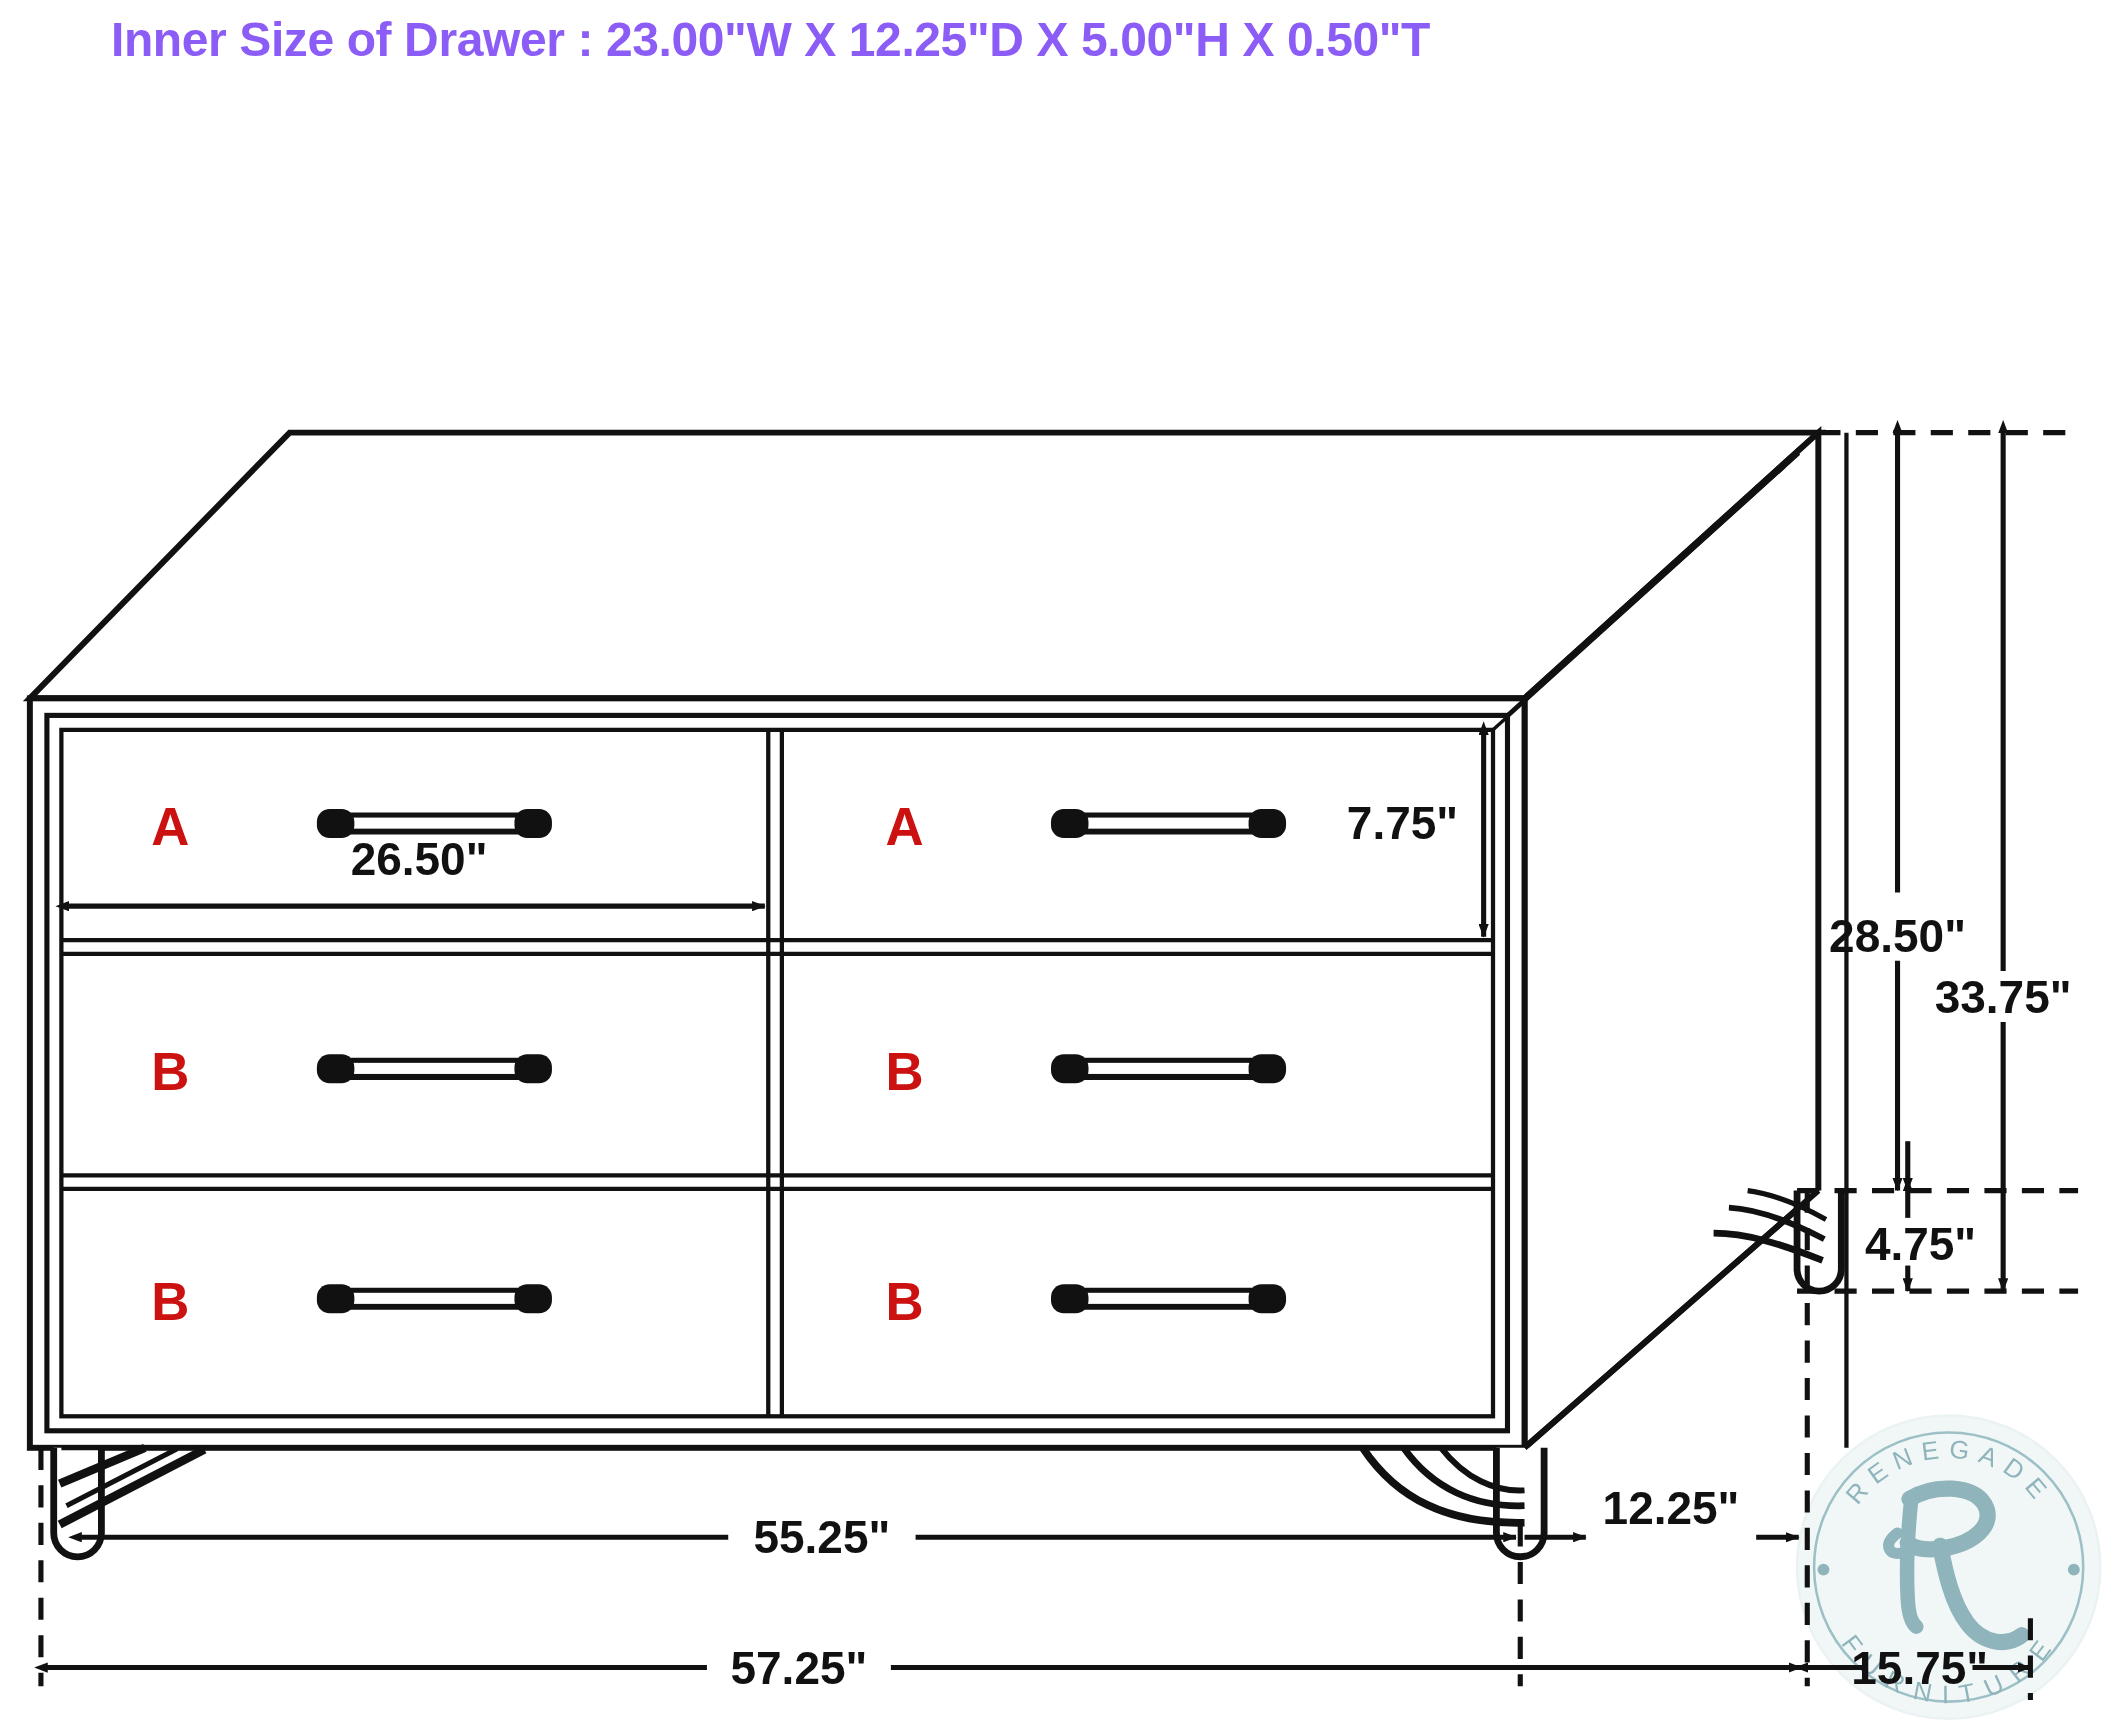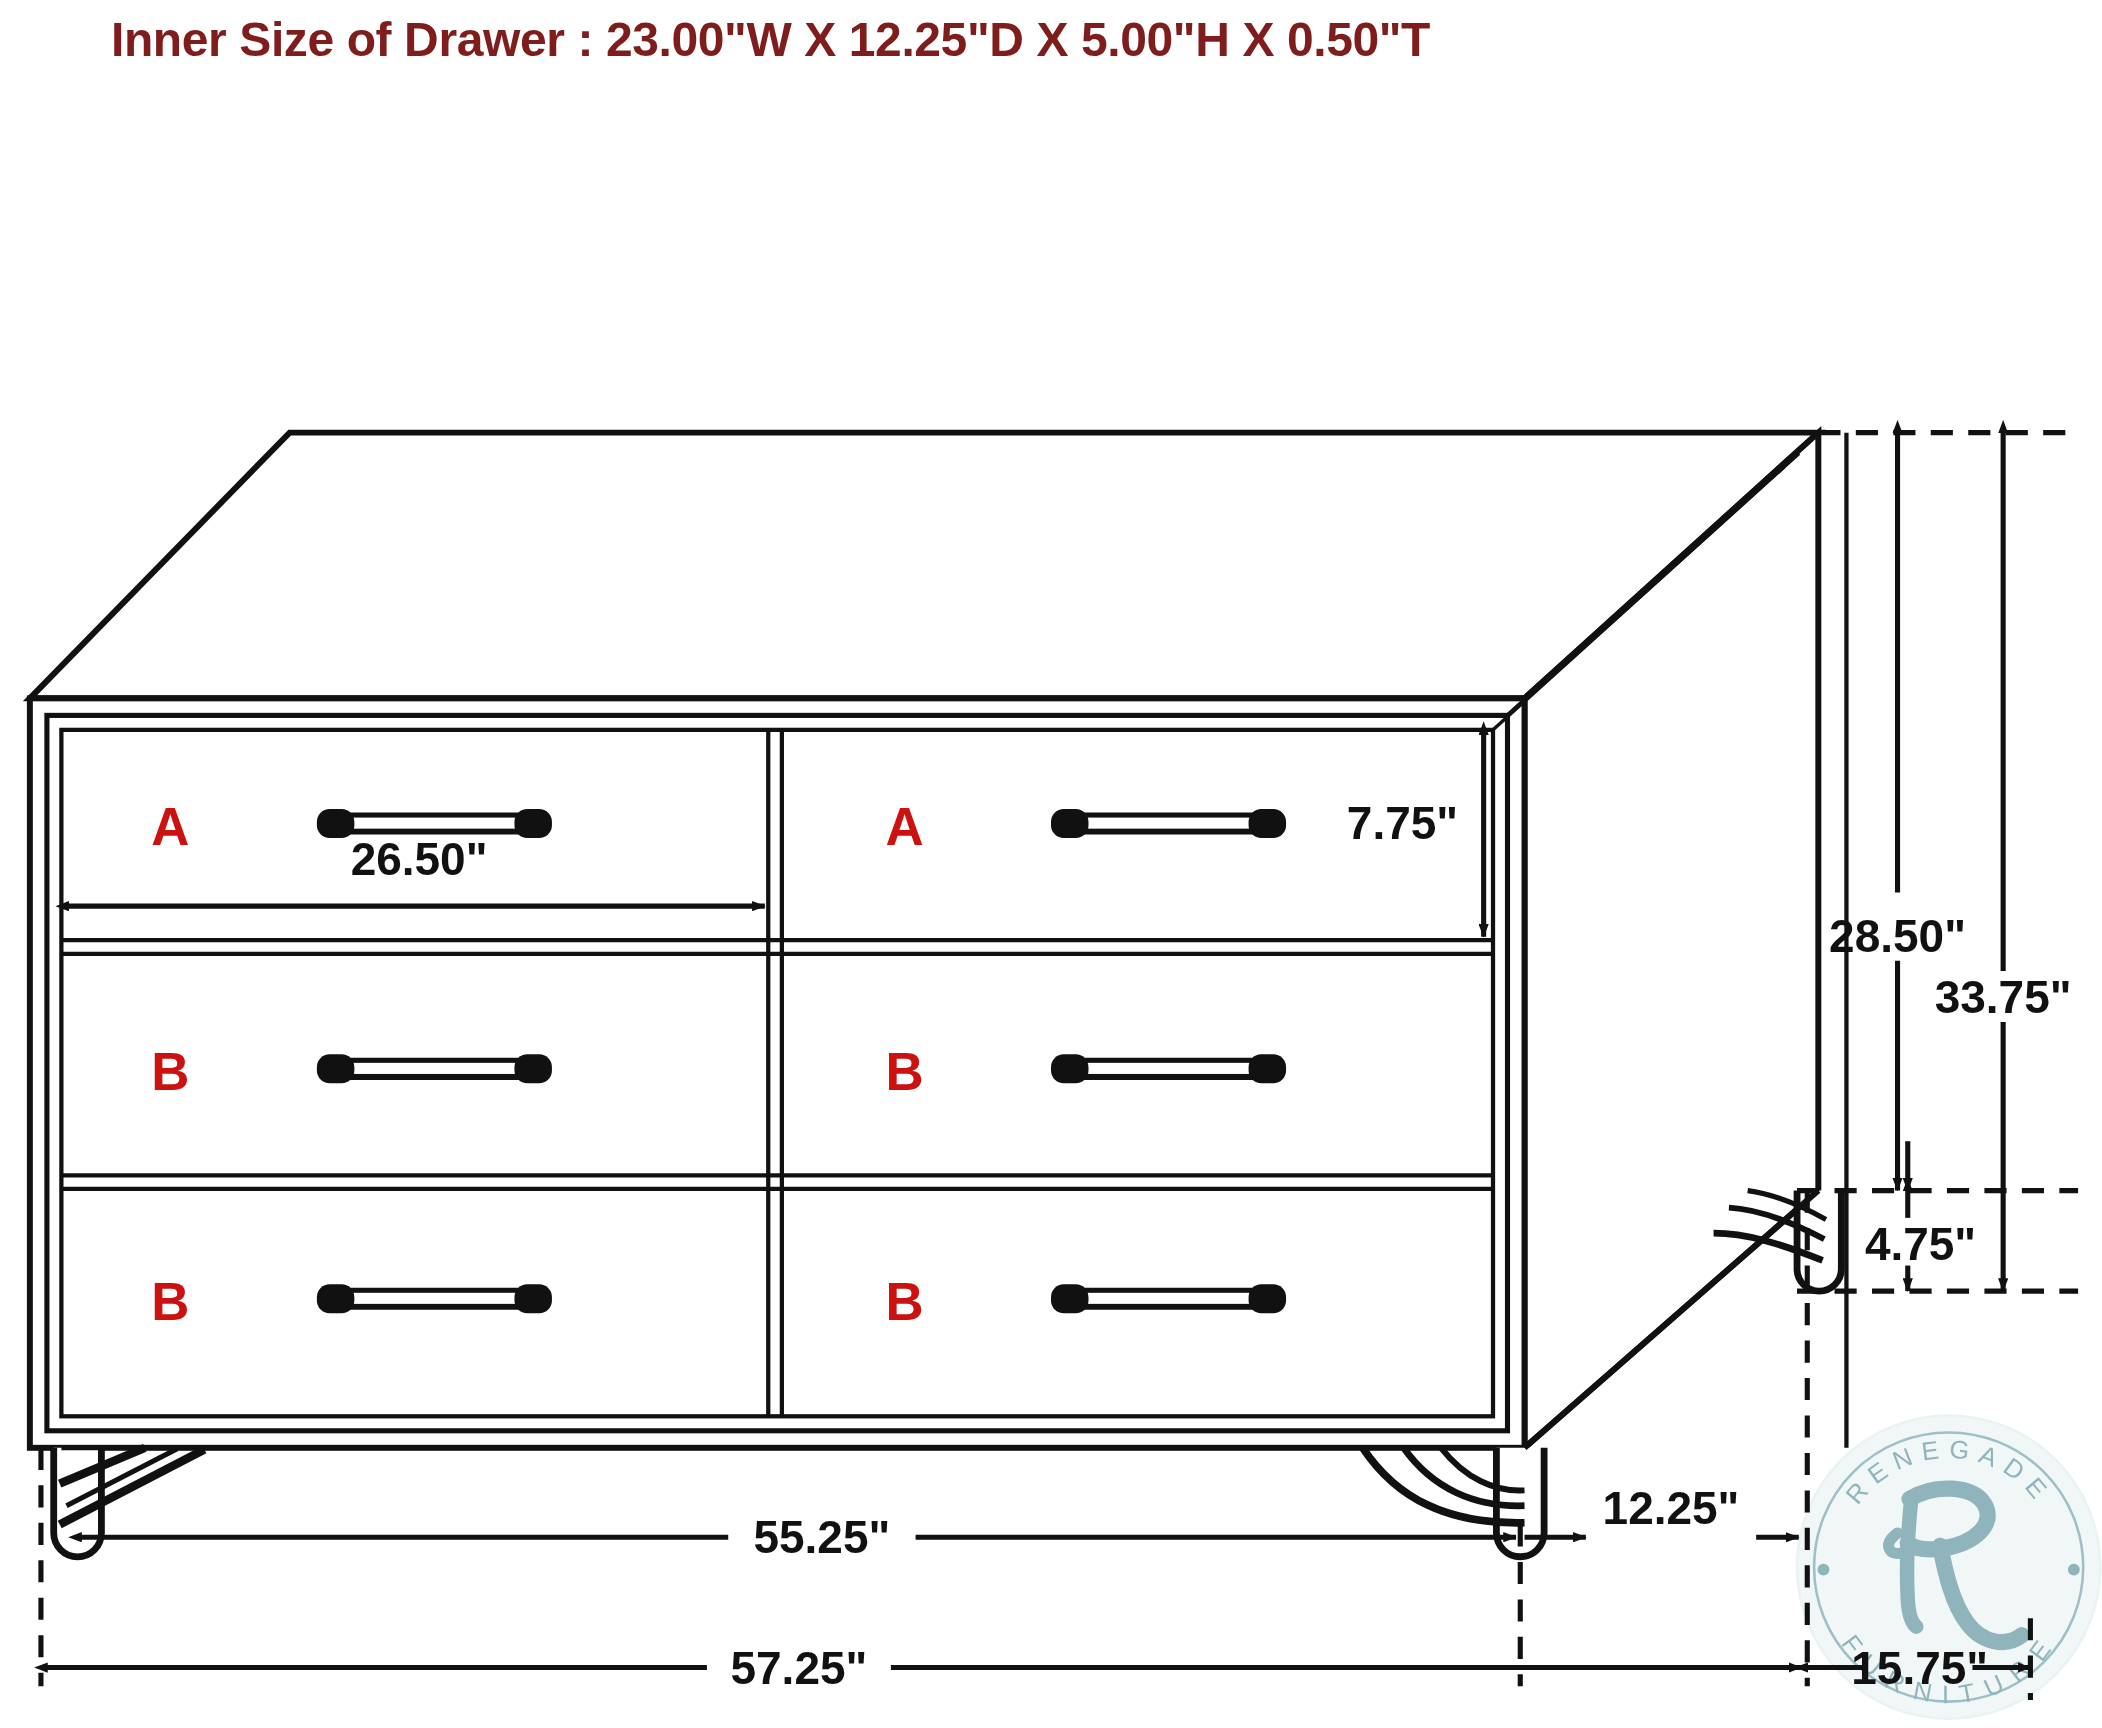--- a/index.html
+++ b/index.html
@@ -21,21 +21,21 @@
     width: 2102px;
     height: 1728px;
   }
   .title-text {
     position: absolute;
     left: 111px;
     top: 12px;
     font-family: "Liberation Sans", sans-serif;
     font-size: 48px;
     font-weight: bold;
-    color: #7f1d1d;
+    color: #8b5cf6;
     letter-spacing: -0.4px;
     white-space: nowrap;
   }
   svg.drawing {
     position: absolute;
     left: 0;
     top: 0;
     width: 2102px;
     height: 1728px;
     display: block;

